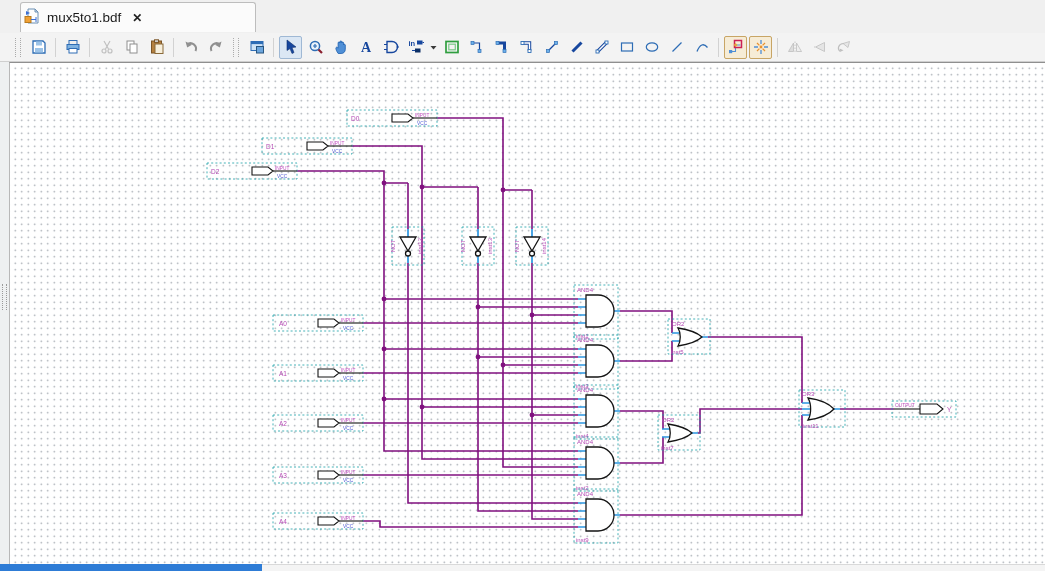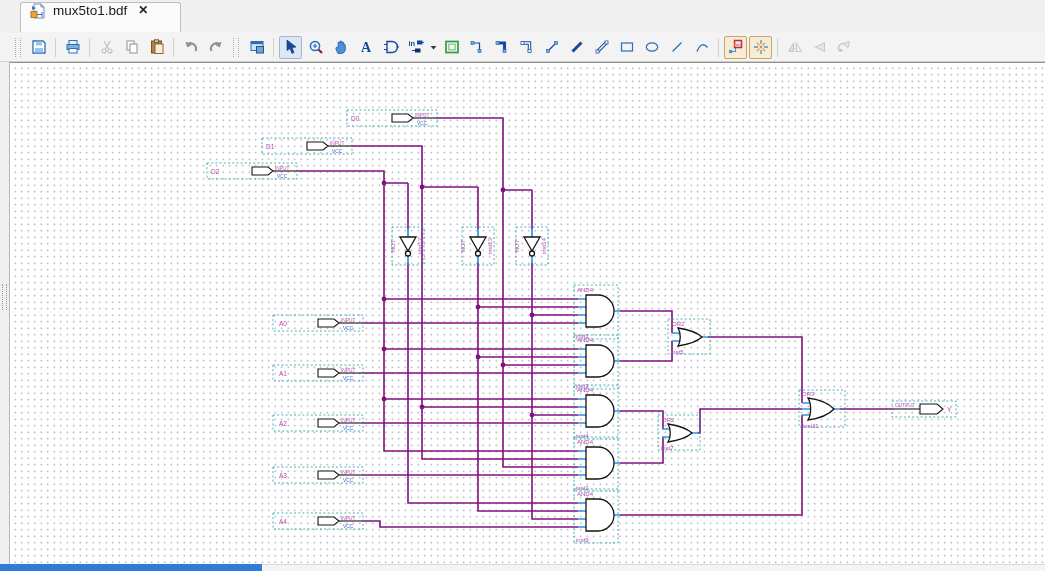--- a/index.html
+++ b/index.html
@@ -1,23 +1,23 @@
 <!DOCTYPE html>
 <html><head>
 <meta charset="utf-8">
 <style>
   html,body{margin:0;padding:0}
   body{width:1045px;height:571px;overflow:hidden;position:relative;background:#f0f0f0;
        font-family:"Liberation Sans",sans-serif}
   
   .tabbar{position:absolute;left:0;top:0;width:1045px;height:33px;background:#f0f0f0;
           border-bottom:1px solid #d6d6d6}
-  .tab{position:absolute;left:20px;top:2px;width:161px;height:30px;background:#fbfbfb;
+  .tab{position:absolute;left:20px;top:2px;width:236px;height:30px;background:#fbfbfb;
        border:1px solid #bdbdbd;border-bottom:none;border-radius:3px 3px 0 0;
-       display:flex;gap:7px;padding:0 9px;box-sizing:border-box}
+       display:flex;align-items:center;gap:7px;padding:0 3px;box-sizing:border-box}
   .tab-title{font-size:13.5px;color:#1b1b1b}
   .tab-close{font-size:12px;font-weight:bold;color:#222;margin-left:4px;cursor:pointer}
   
   .toolbar{position:absolute;left:0;top:33px;width:1045px;height:29px;background:#f3f3f3;
            border-bottom:1px solid #cfcfcf;display:flex;align-items:center;padding-left:10px;
            box-sizing:border-box}
   .tb{width:23px;height:23px;display:flex;align-items:center;justify-content:center;
       border:1px solid transparent;border-radius:2px;margin:0 1px;box-sizing:border-box}
   .tb.active{background:#dbe7f4;border-color:#9fb8d4}
   .tb.toggled{background:#f6ecd6;border-color:#c8a565}

